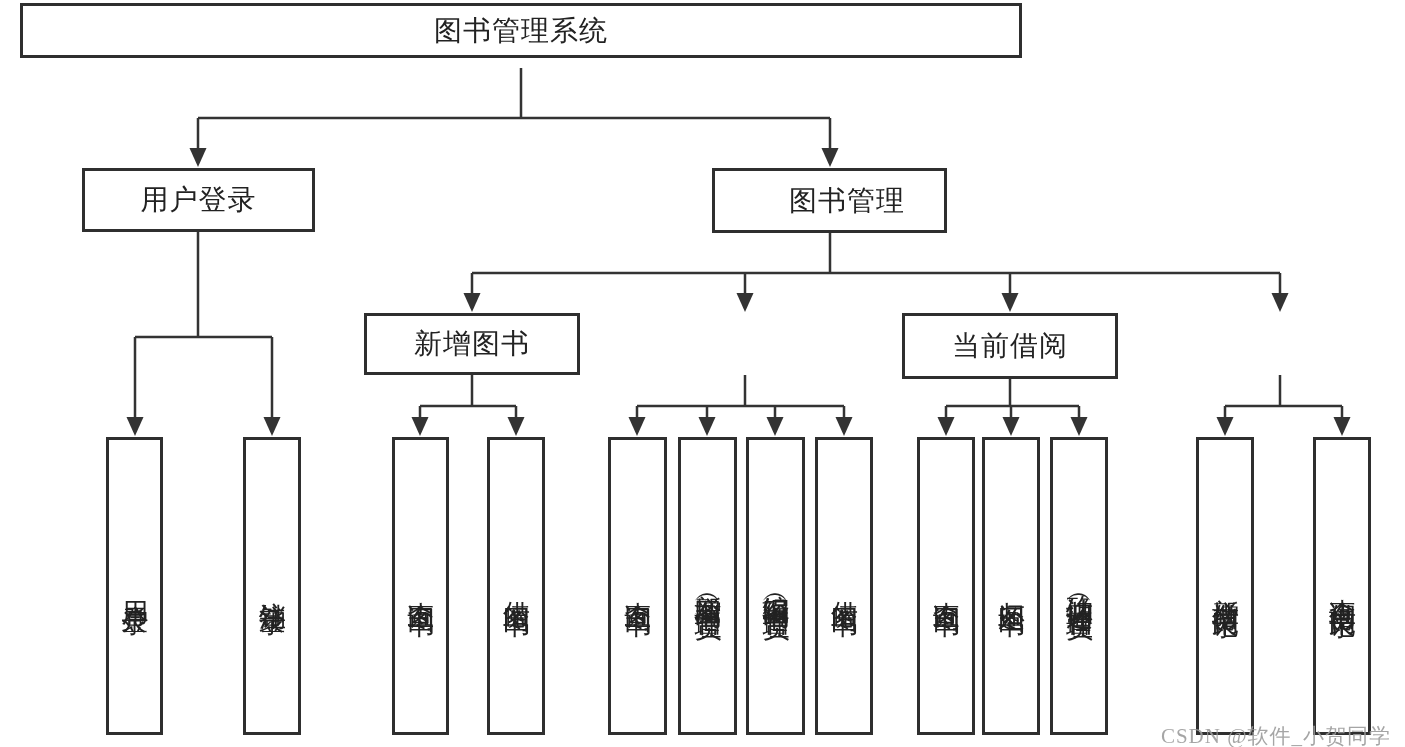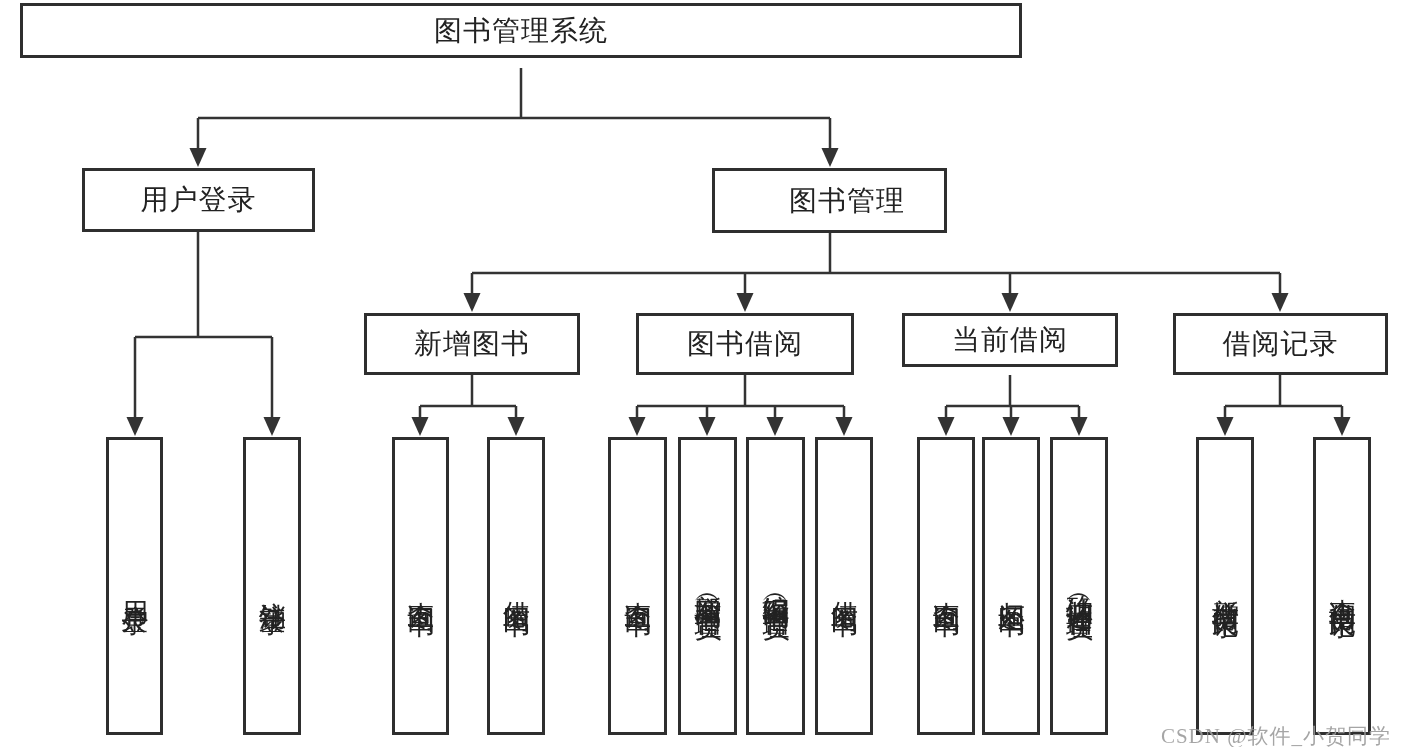--- a/index.html
+++ b/index.html
@@ -118,28 +118,22 @@
   <div class="hbox" style="left:82px; top:168px; width:233px; height:64px;">
     <span>用户登录</span>
   </div>
   <div class="hbox" style="left:712px; top:168px; width:235px; height:65px;padding-left:35px;">
     <span>图书管理</span>
   </div>
 
   <div class="hbox" style="left:364px; top:313px; width:216px; height:62px;">
     <span>新增图书</span>
   </div>
-  <div class="hbox" style="left:636px; top:313px; width:218px; height:62px;">
-    <span>图书借阅</span>
-  </div>
-  <div class="hbox" style="left:902px; top:313px; width:216px; height:54px;">
+  <div class="hbox" style="left:902px; top:313px; width:216px; height:66px;">
     <span>当前借阅</span>
-  </div>
-  <div class="hbox" style="left:1173px; top:313px; width:215px; height:62px;">
-    <span>借阅记录</span>
   </div>
 
   <div class="vbox" style="left:106px; width:57px;">
     <span class="vlabel">用户登录</span>
   </div>
   <div class="vbox" style="left:243px; width:58px;">
     <span class="vlabel">注销登录</span>
   </div>
 
   <div class="vbox" style="left:392px; width:57px;">

